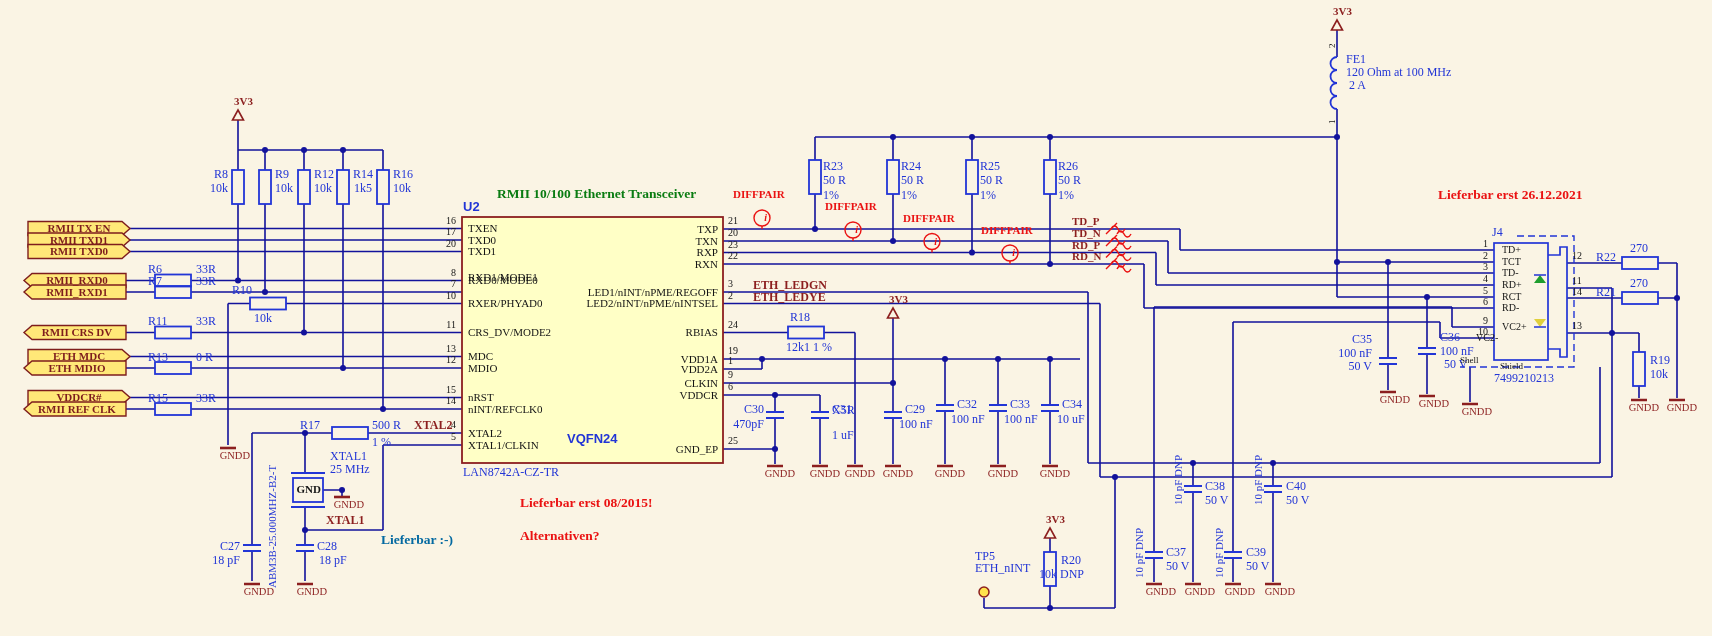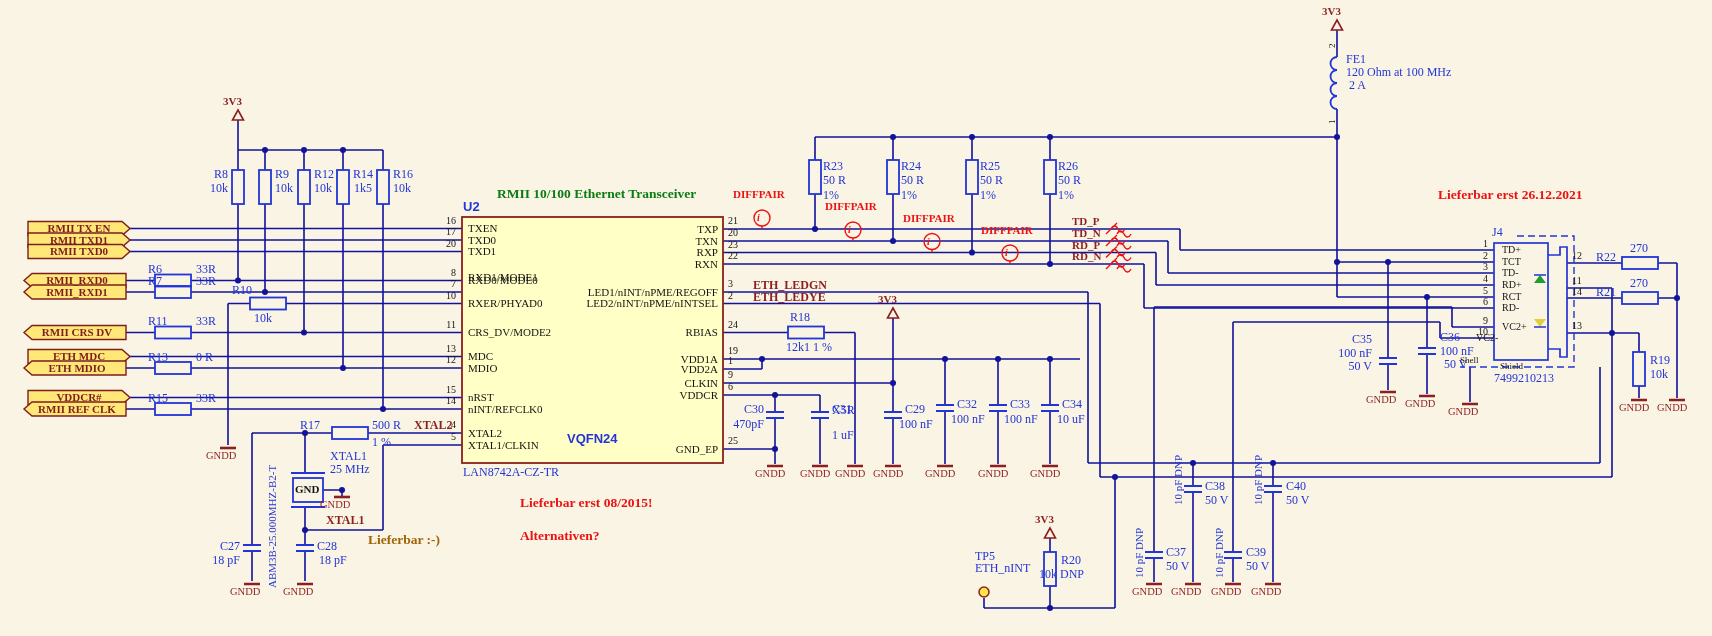--- a/index.html
+++ b/index.html
@@ -6,23 +6,23 @@
   #canvas{position:relative;width:1712px;height:636px;background:#faf4e4;overflow:hidden;
           font-family:"Liberation Serif",serif;}
   #wires{position:absolute;left:0;top:0;}
   .t{position:absolute;font-family:"Liberation Serif",serif;font-size:12px;color:#2235d6;
      white-space:nowrap;line-height:1;}
   .mar{color:#8c1f1f;}
   .bold{font-weight:bold;}
   .blk{color:#151515;}
   .red{color:#ea1212;font-weight:bold;}
   .grn{color:#0a7c12;font-weight:bold;}
-  .grn2{color:#a16207;font-weight:bold;}
+  .grn2{color:#0369a1;font-weight:bold;margin-left:13px;}
   .sans{font-family:"Liberation Sans",sans-serif;font-weight:bold;font-size:13px;}
-  .c{text-align:left;}
+  .c{text-align:right;}
   .ra{text-align:right;}
   .s9{font-size:9px;} .s10{font-size:10px;} .s105{font-size:10.5px;} .s11{font-size:11px;} .s13{font-size:13.5px;}
   .v{transform:rotate(-90deg);transform-origin:0 0;}
   .tagtxt{font-size:11px;font-weight:bold;color:#7e1d1d;text-align:center;width:100px;}
 </style>
 </head>
 <body>
 
 <div id="canvas">
 

